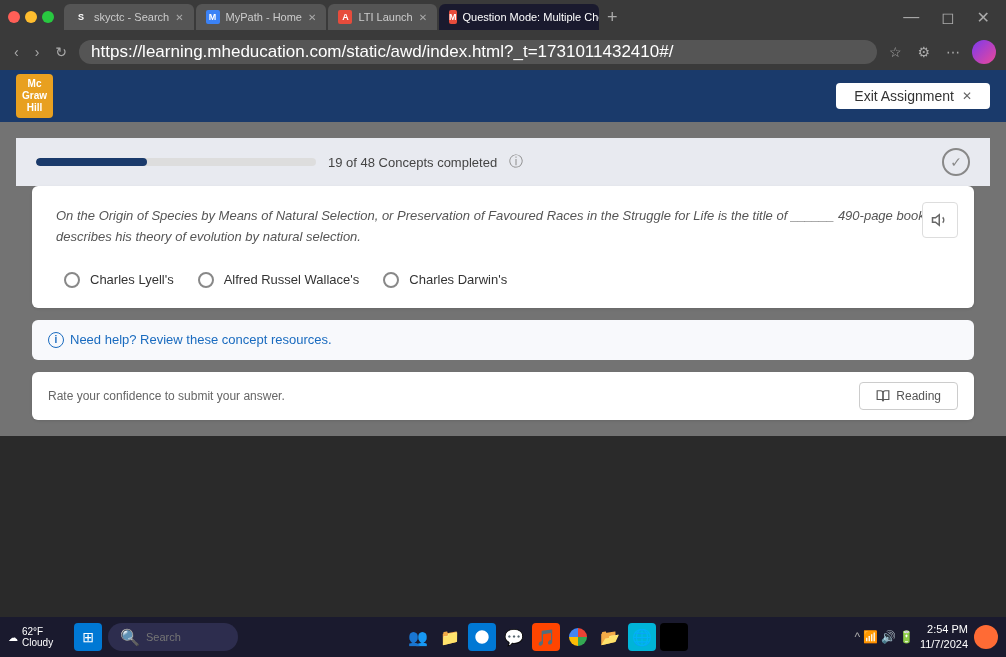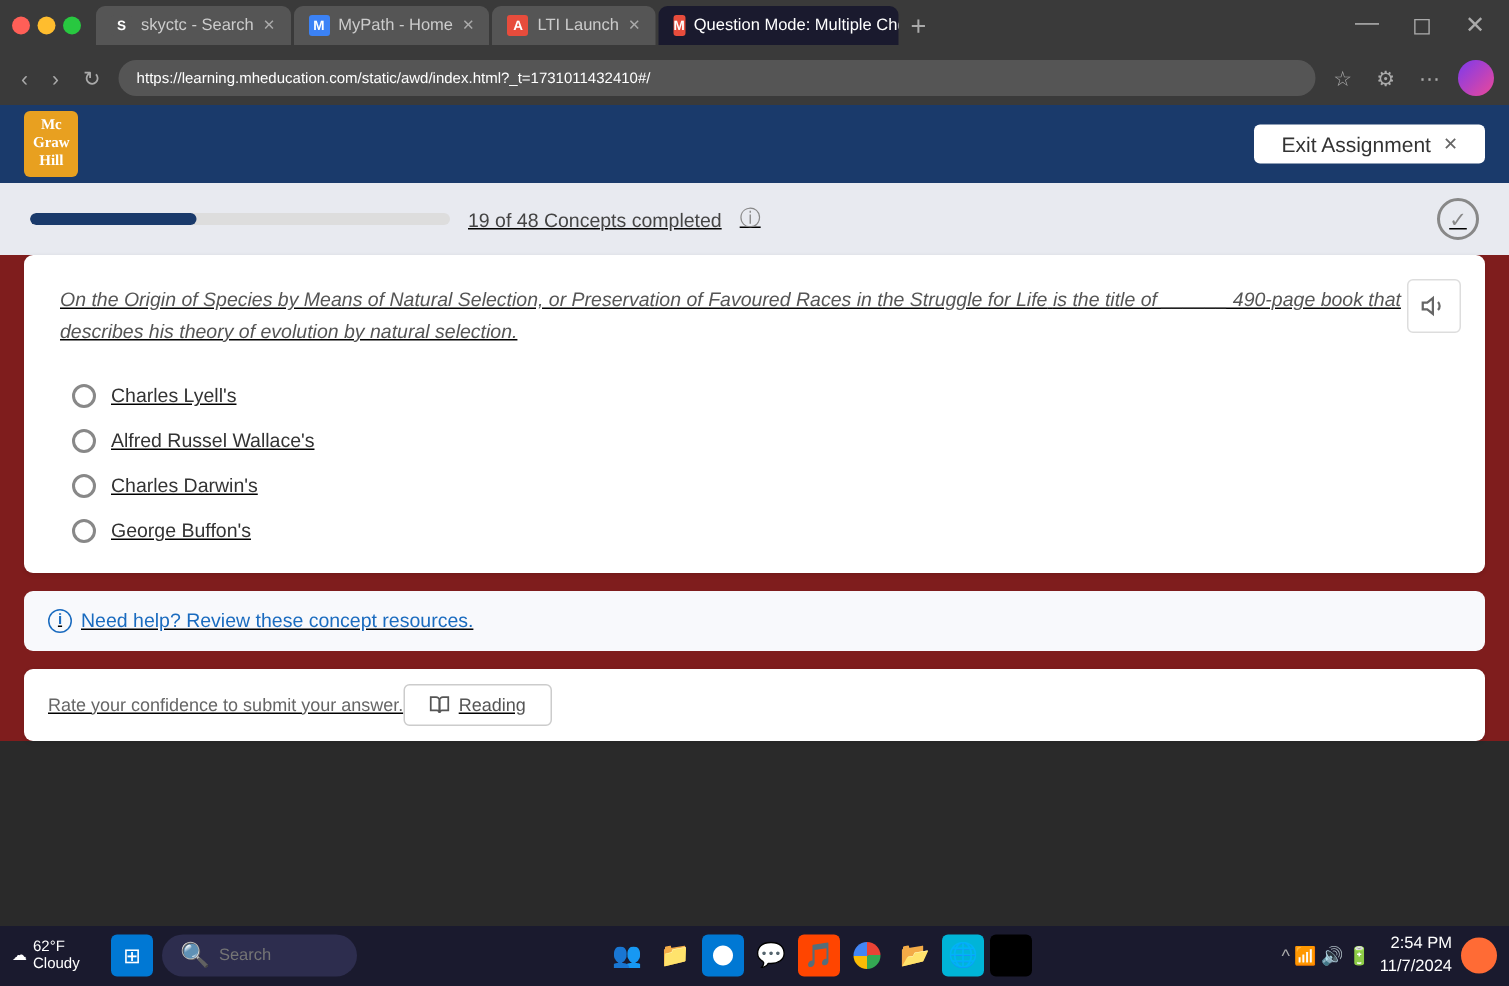--- a/index.html
+++ b/index.html
@@ -78,21 +78,21 @@
       height: 36px;
       gap: 8px;
     }
 
     .address-input {
       flex: 1;
       background: #555;
       border: none;
       border-radius: 14px;
       color: #fff;
-      font-size: 10px;
+      font-size: 17px;
       padding: 4px 12px;
       height: 24px;
     }
 
     .nav-btn {
       color: #aaa;
       font-size: 14px;
       cursor: pointer;
       padding: 2px 4px;
     }
@@ -116,21 +116,20 @@
 
     .logo {
       background: #e8a020;
       color: white;
       font-size: 10px;
       font-weight: bold;
       padding: 4px 6px;
       border-radius: 4px;
       line-height: 1.2;
       text-align: center;
-      font-family: Liberation Serif, serif;
     }
 
     .exit-btn {
       background: white;
       border: none;
       border-radius: 4px;
       padding: 5px 18px;
       font-size: 14px;
       cursor: pointer;
       display: flex;
@@ -140,24 +139,23 @@
       color: #333;
     }
 
     .exit-btn .x-icon {
       color: #666;
       font-size: 12px;
     }
 
     
     .content-area {
-      background: #7f1d1d;
+      background: #737373;
       flex: 1;
-      padding: 0;
-      text-decoration: underline;
+      padding: 16px;
     }
 
     .progress-bar-container {
       background: #e8eaf0;
       padding: 10px 20px;
       display: flex;
       align-items: center;
       gap: 12px;
     }
 
@@ -239,22 +237,22 @@
       cursor: pointer;
       display: flex;
       align-items: center;
       justify-content: center;
       color: #555;
       font-size: 16px;
     }
 
     .answer-options {
       display: flex;
-      flex-direction: column;
-      gap: 14px;
+      flex-direction: row;
+      gap: 24px;
       margin-left: 8px;
     }
 
     .answer-option {
       display: flex;
       align-items: center;
       gap: 10px;
       cursor: pointer;
     }
 
@@ -299,20 +297,21 @@
       font-weight: bold;
     }
 
     .bottom-bar {
       background: white;
       margin: 0 16px;
       border-radius: 6px;
       padding: 10px 16px;
       display: flex;
       align-items: center;
+      justify-content: space-between;
       box-shadow: 0 1px 3px rgba(0,0,0,0.1);
     }
 
     .confidence-label {
       font-size: 12px;
       color: #666;
     }
 
     .confidence-buttons {
       display: flex;
@@ -536,24 +535,20 @@
         <div class="answer-option">
           <div class="radio-circle"></div>
           <span class="option-text">Alfred Russel Wallace's</span>
         </div>
 
         <div class="answer-option">
           <div class="radio-circle"></div>
           <span class="option-text">Charles Darwin's</span>
         </div>
 
-        <div class="answer-option">
-          <div class="radio-circle"></div>
-          <span class="option-text">George Buffon's</span>
-        </div>
 
       </div>
 
     </div>
 
     <div class="help-section">
       <a class="help-link">
         <span class="help-icon">i</span>
         <span>Need help? Review these concept resources.</span>
       </a>

